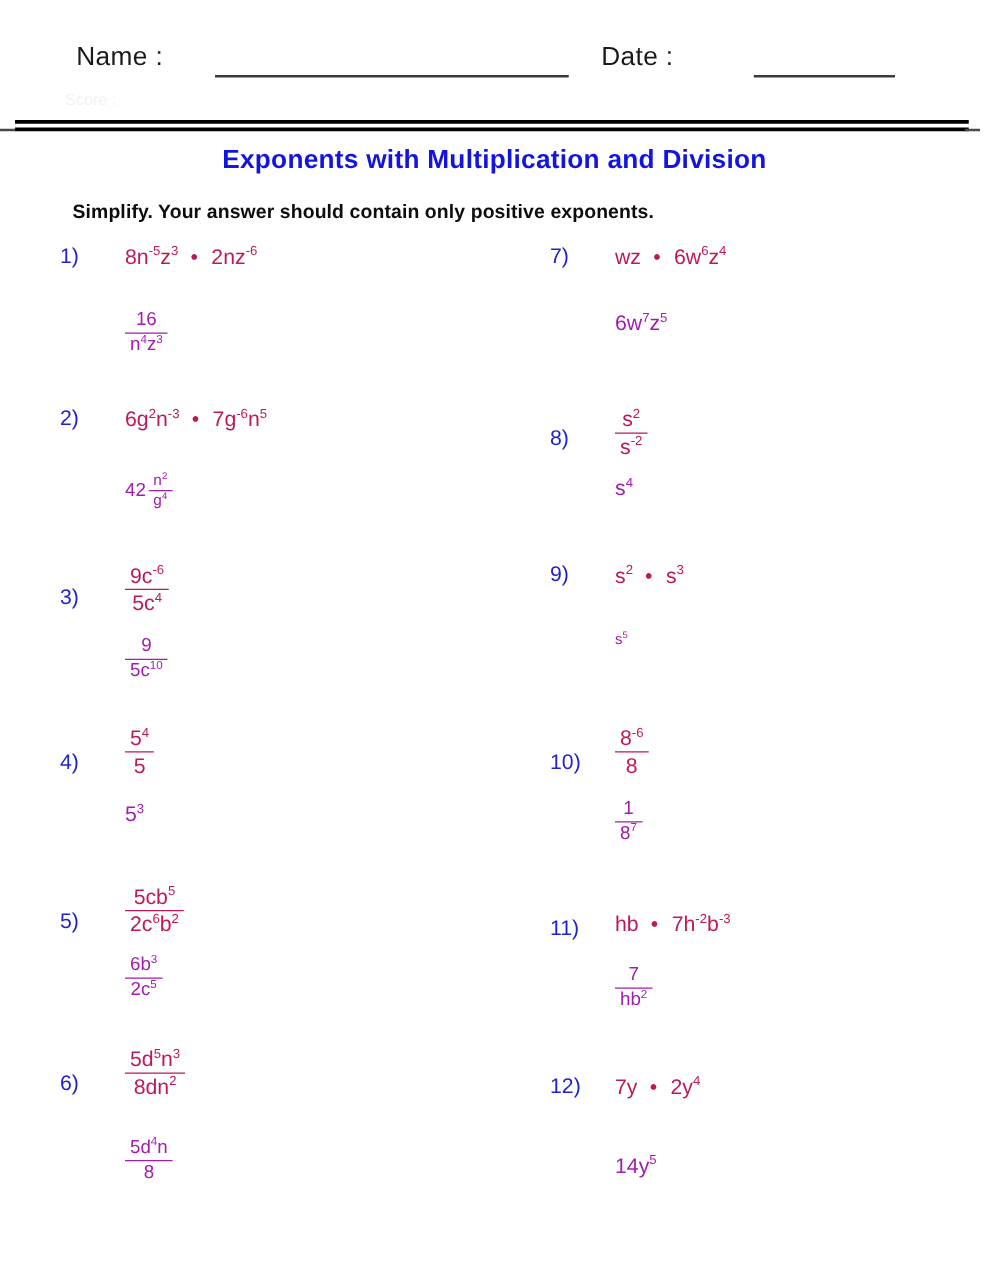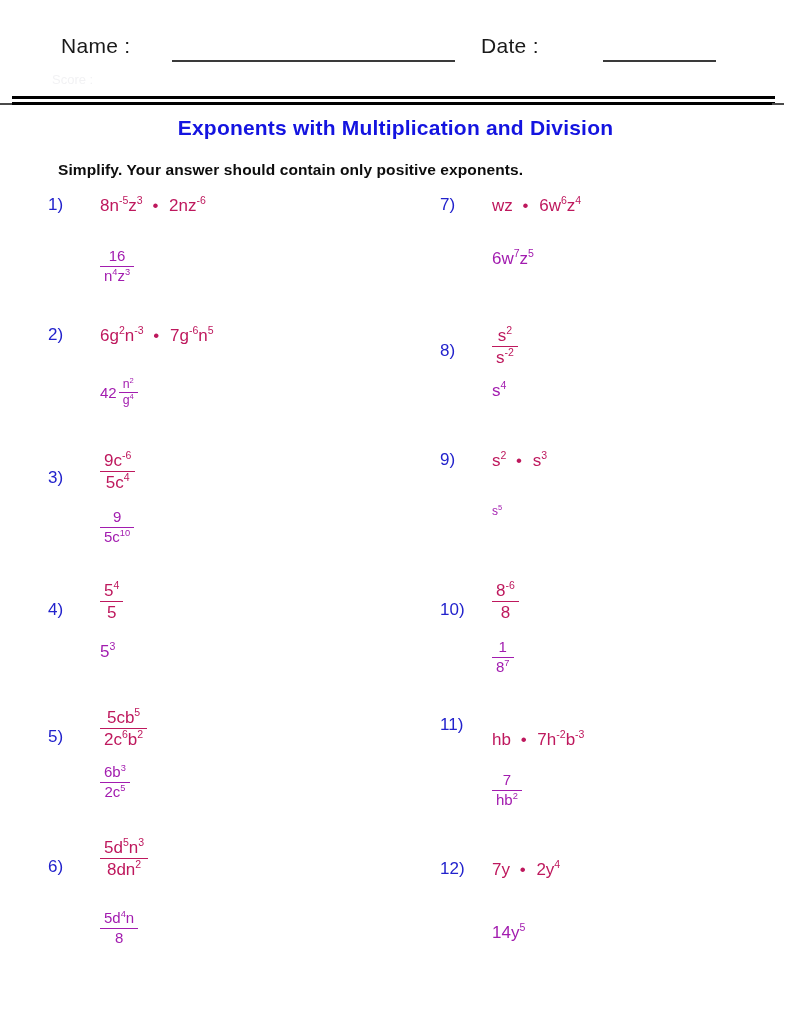--- a/index.html
+++ b/index.html
@@ -331,21 +331,21 @@
     </div>
     <div class="answer" style="top:58px">
       <span class="frac">
         <span class="num">1</span>
         <span class="den"><span>8</span><sup>7</sup></span>
       </span>
     </div>
   </div>
 
   <div class="problem col-right p5">
-    <div class="prob-num" style="top:8px">11)</div>
+    <div class="prob-num" style="top:26px">11)</div>
     <div class="prob-body" style="top:22px">
       <span class="expr">hb</span>
       <span class="dot">•</span>
       <span class="expr"><span>7h</span><sup>-2</sup><span>b</span><sup>-3</sup></span>
     </div>
     <div class="answer" style="top:64px">
       <span class="frac">
         <span class="num">7</span>
         <span class="den"><span>hb</span><sup>2</sup></span>
       </span>

